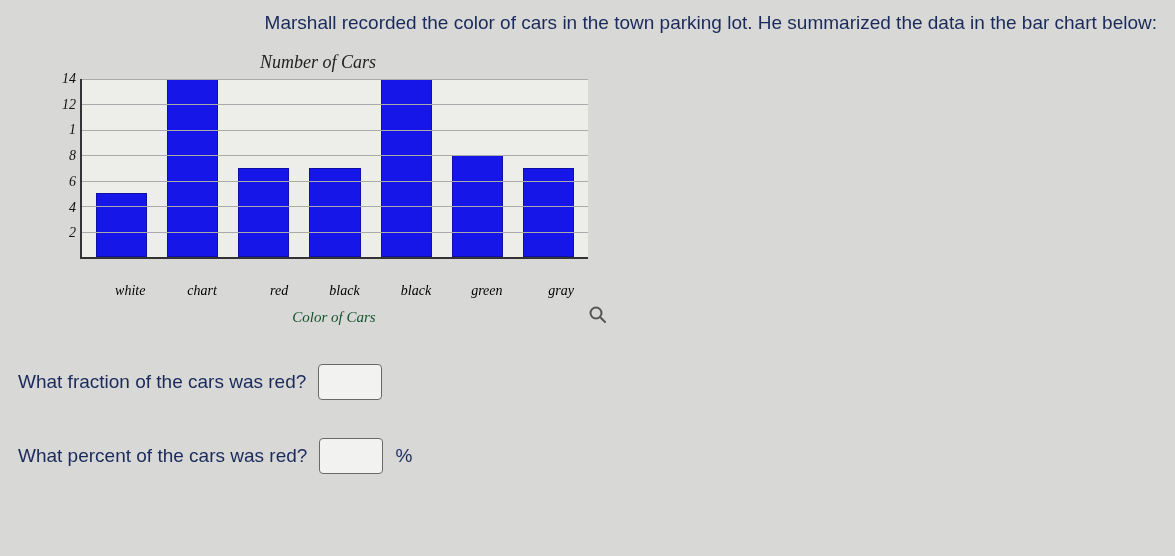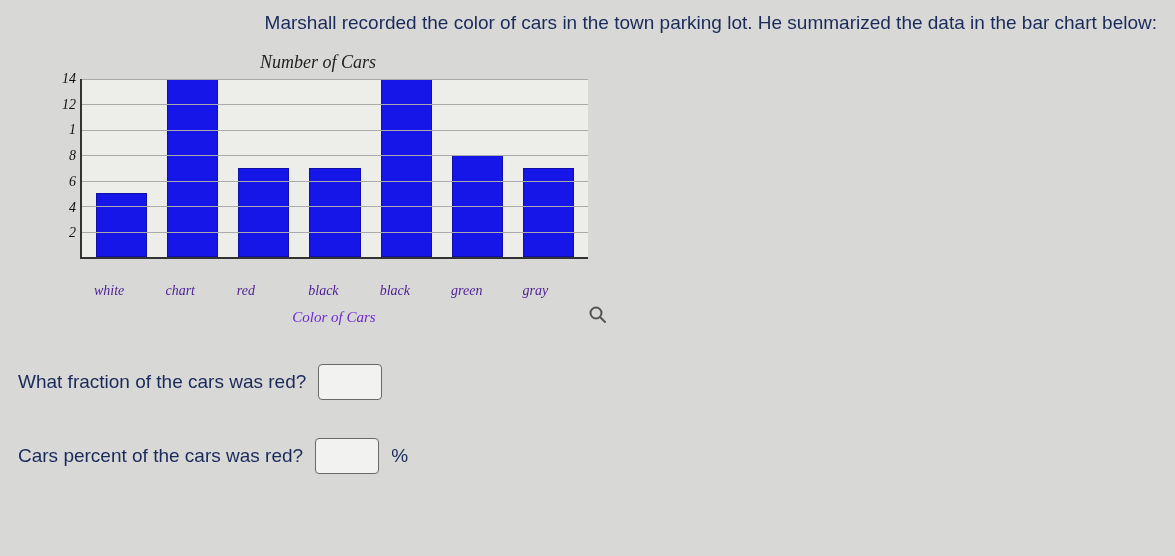--- a/index.html
+++ b/index.html
@@ -77,34 +77,34 @@
       border: 1px solid #1010a8;
     }
     .x-labels {
       display: flex;
       margin-left: 32px;
       padding: 4px 14px 0;
       gap: 20px;
     }
     .x-label {
       flex: 1;
-      text-align: left;
+      text-align: right;
       font-style: italic;
       font-family: Georgia, serif;
       font-size: 14px;
-      color: #4c1d95;
+      color: #000000;
     }
     .x-title {
       margin-left: 32px;
       font-style: italic;
       font-family: Georgia, serif;
       font-size: 15px;
       text-align: center;
       padding-top: 10px;
-      color: #6d28d9;
+      color: #14532d;
       position: relative;
     }
     .mag {
       position: absolute;
       right: -20px;
       top: 6px;
     }
     .mag svg { display: block; }
     .question-row {
       font-size: 19px;
@@ -185,16 +185,16 @@
     </span>
   </div>
 </div>
 
 <div class="question-row">
   <span>What fraction of the cars was red?</span>
   <input class="answer-box" type="text" style="">
 </div>
 
 <div class="question-row">
-  <span>Cars percent of the cars was red?</span>
+  <span>What percent of the cars was red?</span>
   <input class="answer-box" type="text" style="">
   <span class="hint">%</span>
 </div>
 
 </body></html>

